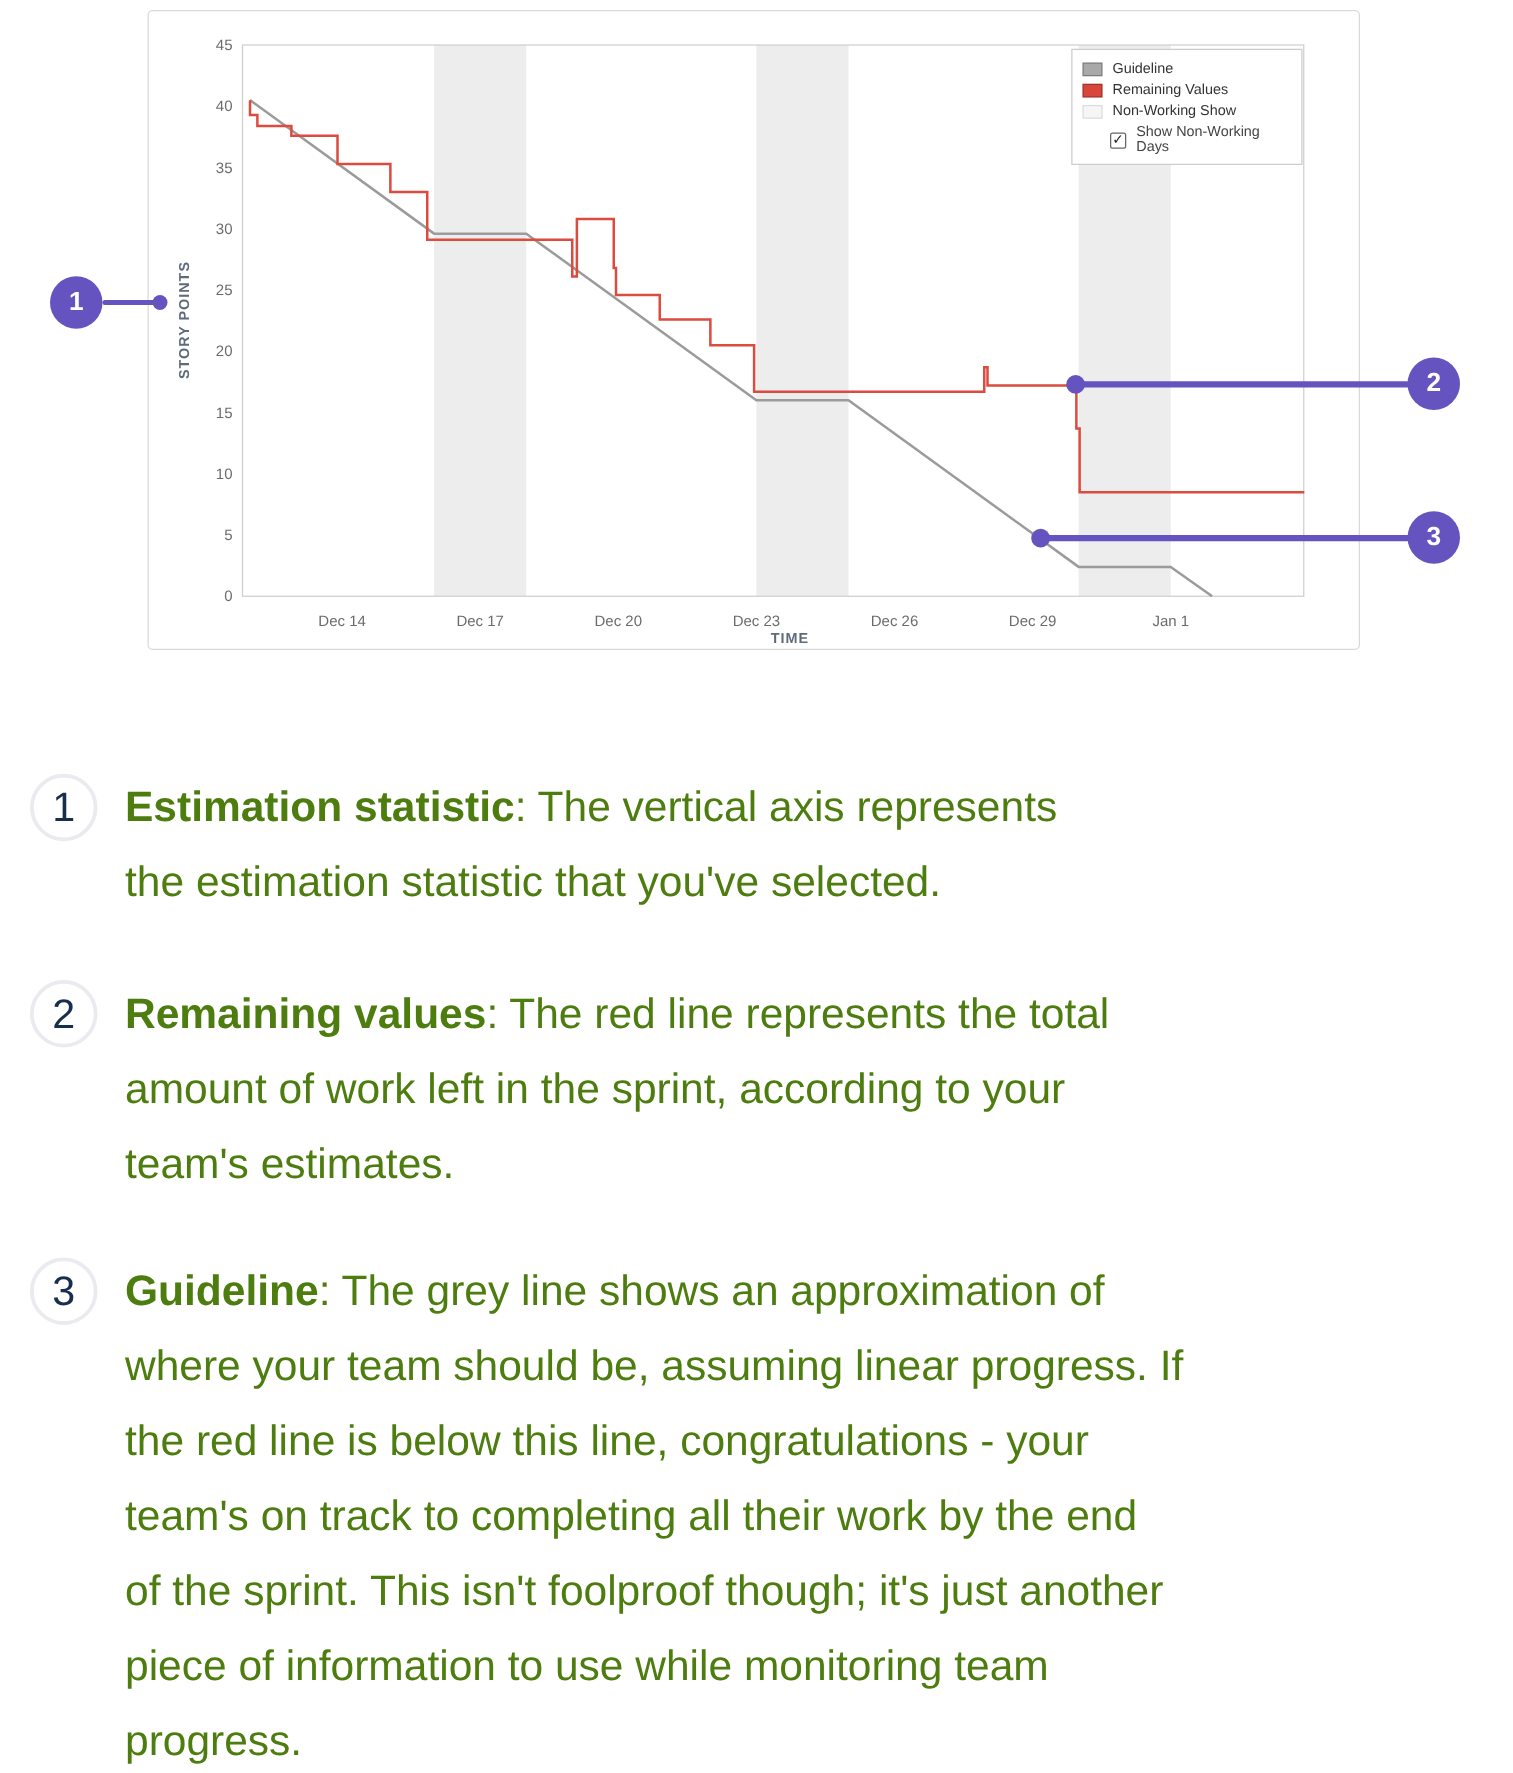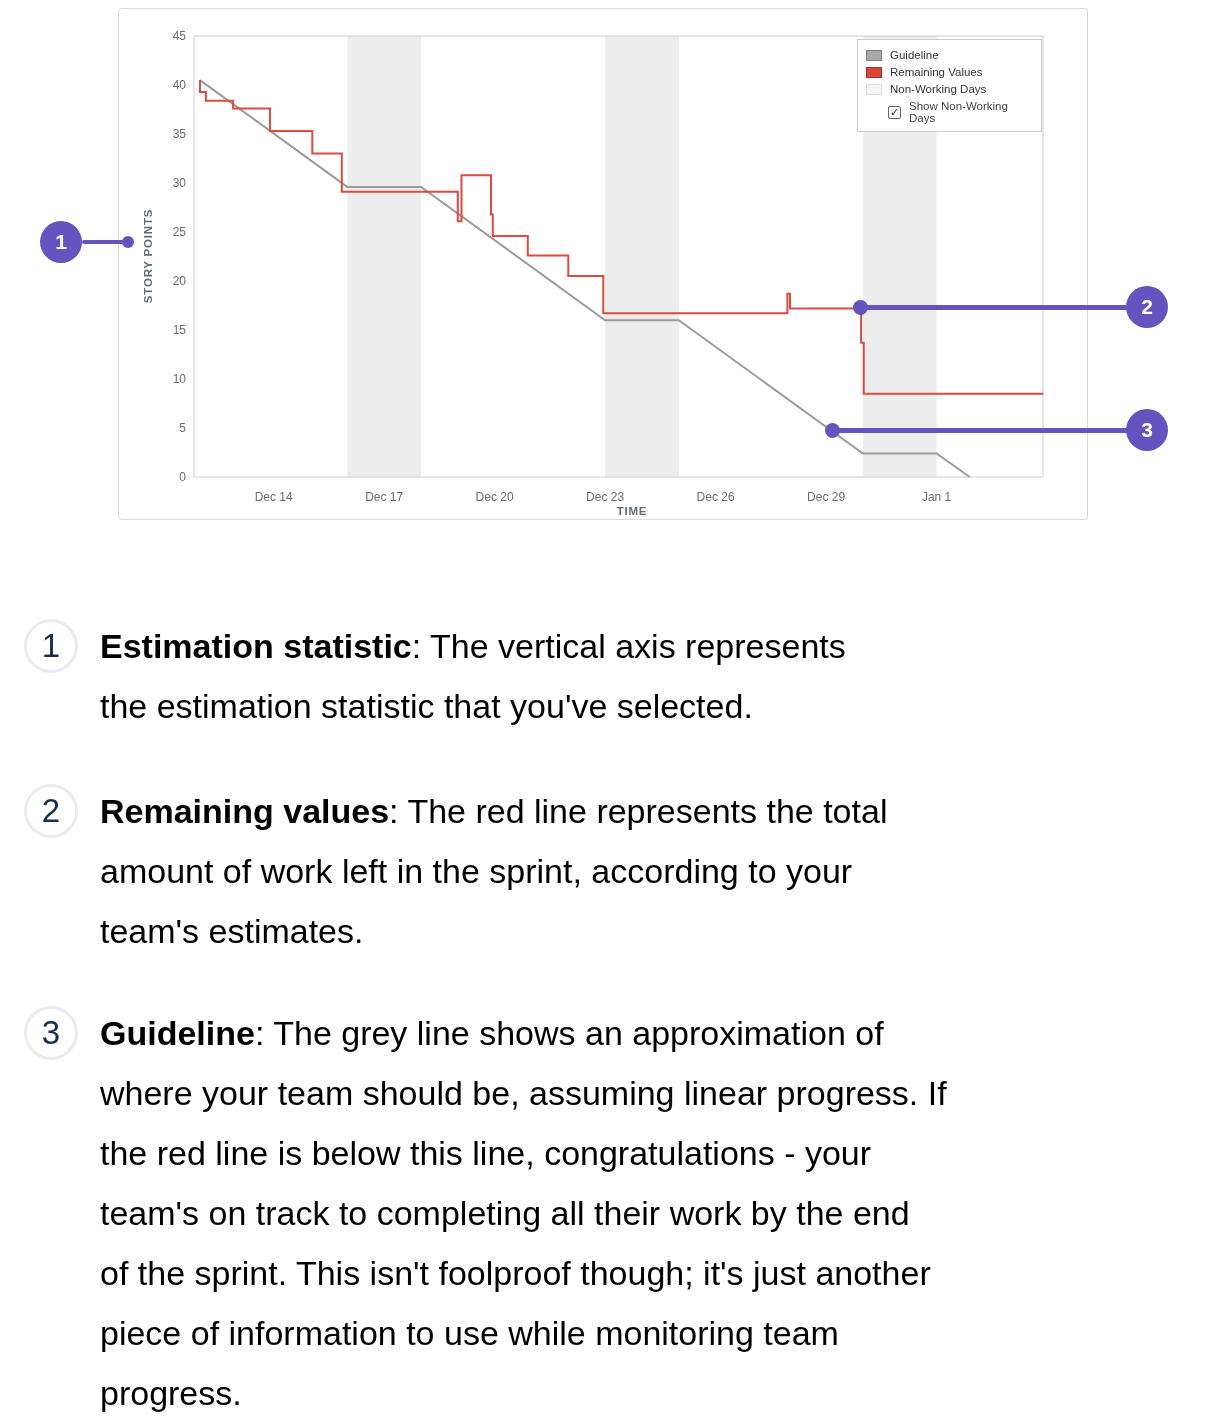--- a/index.html
+++ b/index.html
@@ -52,21 +52,21 @@
   
   .item { position:absolute; left:0; width:1210px; }
   .inum {
     position:absolute; left:24px; top:3px; width:54px; height:54px;
     border:3px solid #e9ebef; border-radius:50%;
     color:#172E4D; font-size:33px; font-weight:400;
     display:flex; align-items:center; justify-content:center;
   }
   .itext {
     position:absolute; left:100px; top:0; width:1105px;
-    font-size:34px; line-height:60px; color:#000000;
+    font-size:34px; line-height:60px; color:#4d7c0f;
   }
   .itext .rest { white-space:pre-wrap; font-weight:normal; }
   .itext strong { font-weight:bold; }
 </style>
 </head>
 <body>
 
 <div class="chart-card">
   <svg id="plot" width="968" height="510" viewBox="0 0 968 510">
       <rect x="228.32" y="27" width="73.66000000000003" height="441" fill="#ededed"></rect>
@@ -101,21 +101,21 @@
     <div class="legend-row">
       <span class="swatch" style="background: rgb(169, 169, 169);"></span>
       <span>Guideline</span>
     </div>
     <div class="legend-row">
       <span class="swatch" style="background: rgb(216, 69, 58);"></span>
       <span>Remaining Values</span>
     </div>
     <div class="legend-row">
       <span class="swatch nwd" style="background: rgb(246, 246, 246);"></span>
-      <span>Non-Working Days</span>
+      <span>Non-Working Show</span>
     </div>
     <div class="legend-row cb-row">
       <span class="checkbox">✓</span>
       <span>Show Non-Working Days</span>
     </div>
   </div>
 </div>
 
 <div class="cline" style="left:82px; top:240px; width:42px; height:4px;"></div>
 <div class="cdot" style="left:122px; top:236px; width:12px; height:12px;"></div>

